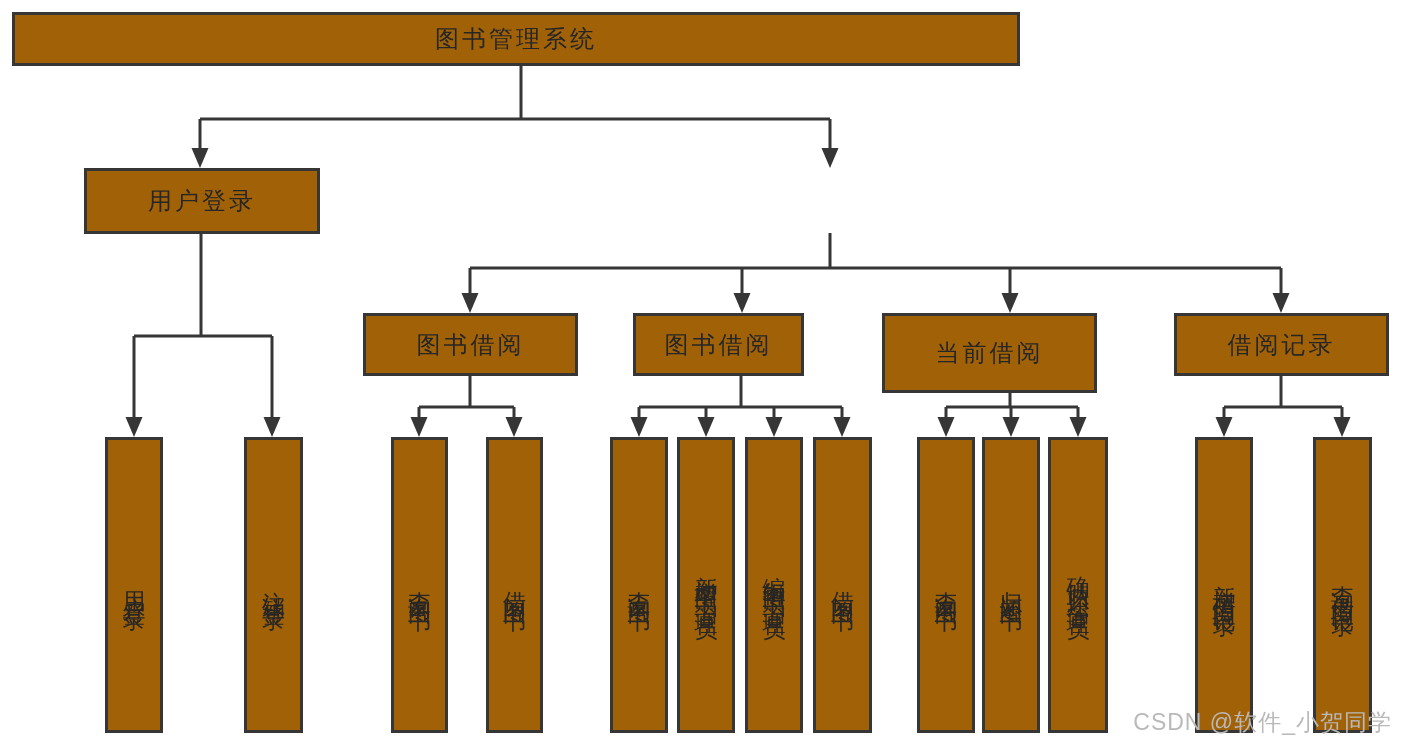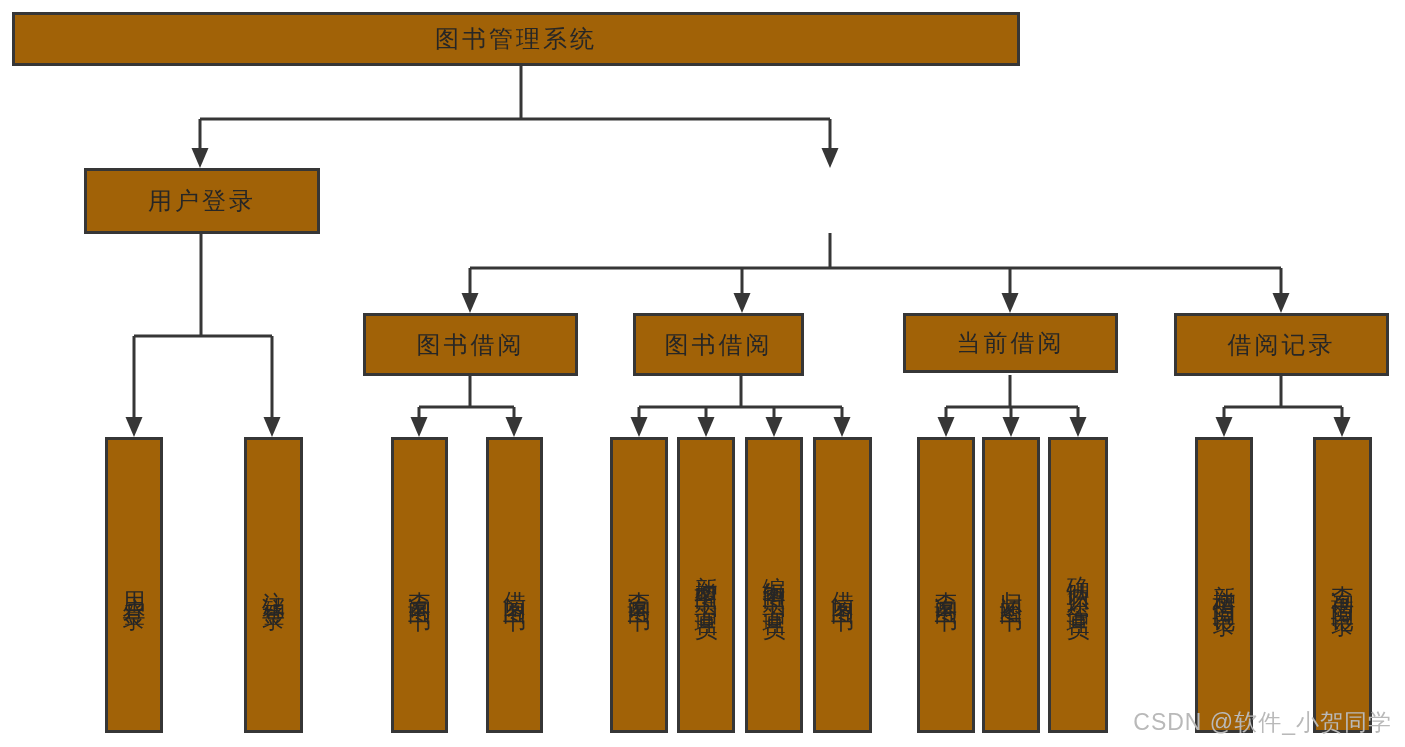--- a/index.html
+++ b/index.html
@@ -123,21 +123,21 @@
       <path class="head" d="M1333.5 417 h17 L1342 437 Z"></path>
     </g>
   </svg>
 
   <div class="node hnode" style="left:12px; top:12px; width:1008px; height:54px;">图书管理系统</div>
 
   <div class="node hnode" style="left:84px; top:168px; width:236px; height:66px;">用户登录</div>
 
   <div class="node hnode" style="left:363px; top:313px; width:215px; height:63px;">图书借阅</div>
   <div class="node hnode" style="left:633px; top:313px; width:171px; height:63px;">图书借阅</div>
-  <div class="node hnode" style="left:903px; top:313px; width:215px; height:60px;">当前借阅</div>
+  <div class="node hnode" style="left:882px; top:313px; width:215px; height:80px;">当前借阅</div>
   <div class="node hnode" style="left:1174px; top:313px; width:215px; height:63px;text-align:right;">借阅记录</div>
 
   <div class="node vnode" style="left:105px; top:437px; width:58px; height:296px;">
     <span class="vtext">用户登录</span>
   </div>
   <div class="node vnode" style="left:244px; top:437px; width:59px; height:296px;">
     <span class="vtext">注销登录</span>
   </div>
 
   <div class="node vnode" style="left:391px; top:437px; width:57px; height:296px;">

